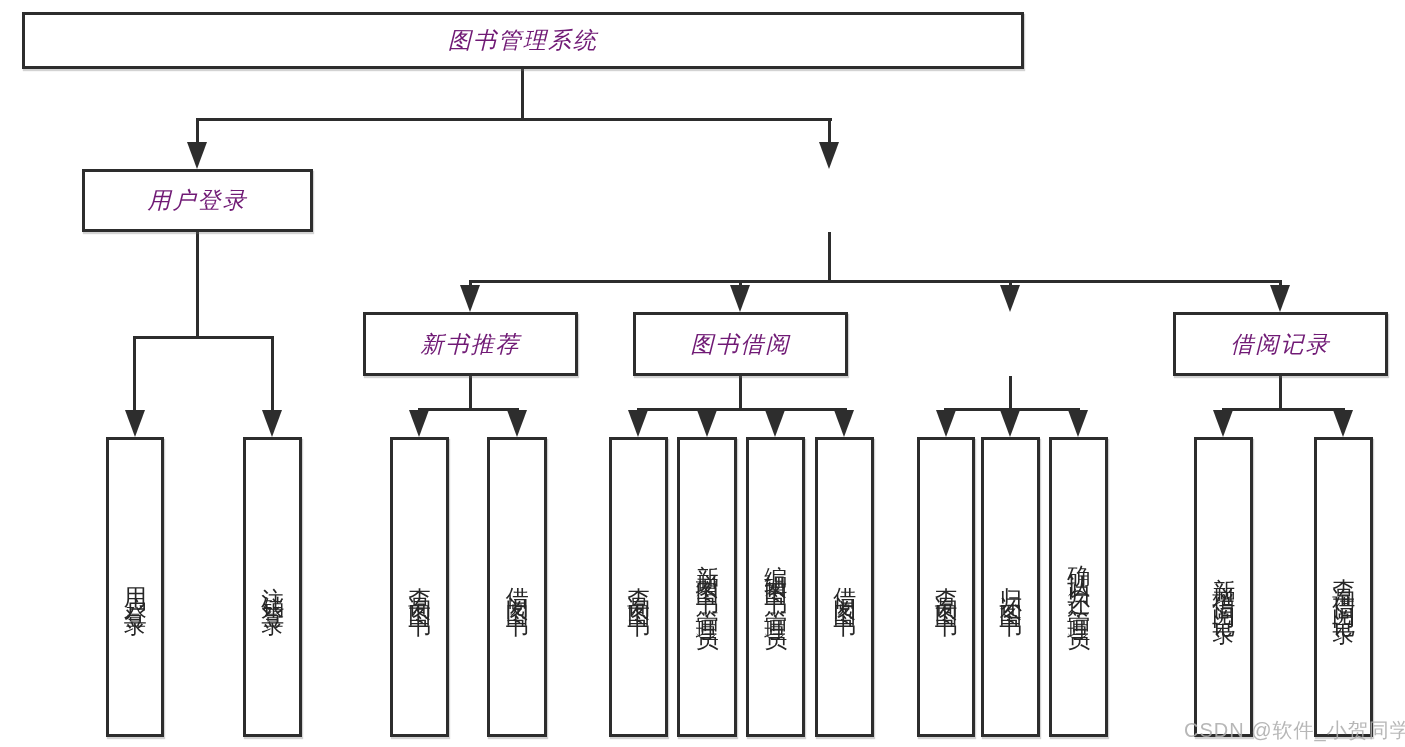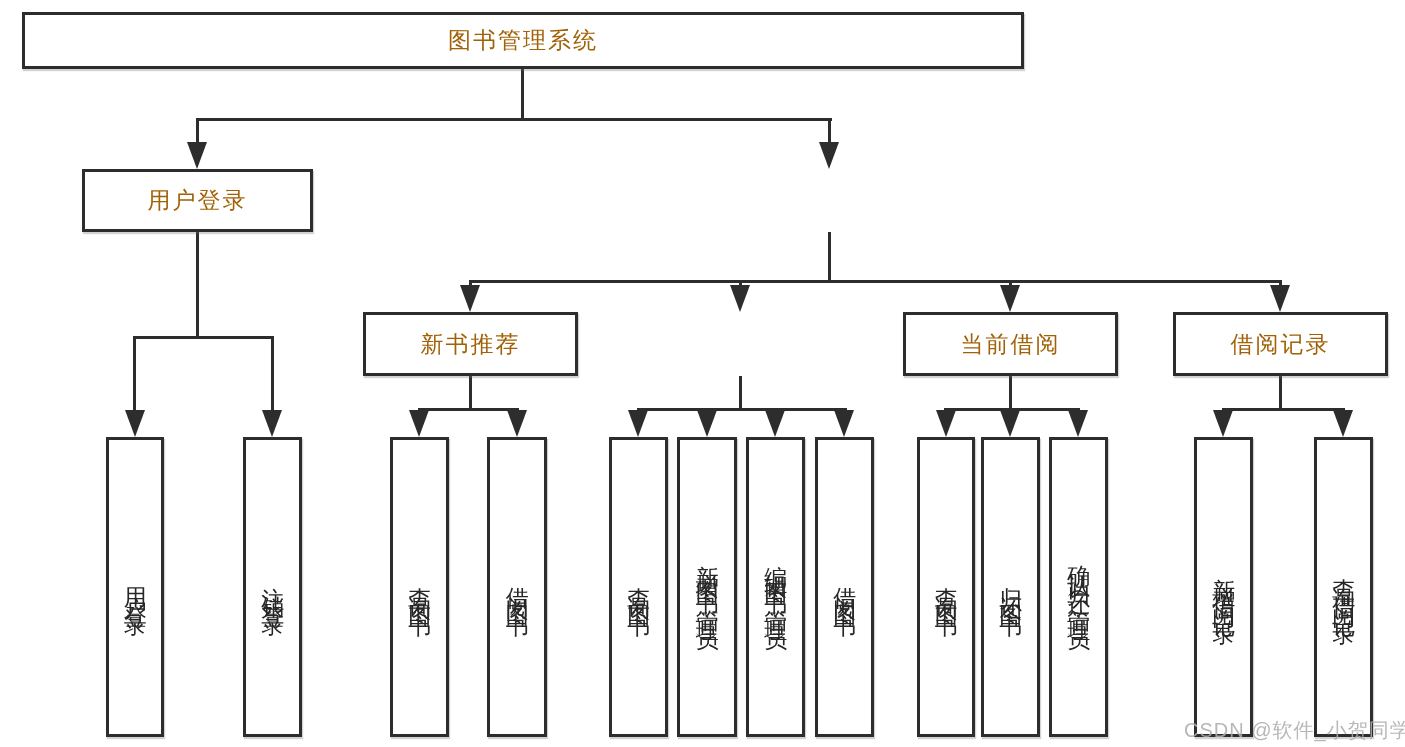--- a/index.html
+++ b/index.html
@@ -19,22 +19,23 @@
     box-sizing: border-box;
     display: flex;
     align-items: center;
     justify-content: center;
     box-shadow: 1px 2px 1px rgba(110,110,110,0.30);
     z-index: 2;
   }
   .box span {
     font-size: 23px;
     letter-spacing: 2px;
-    color: #a16207;
+    color: #701a75;
     white-space: nowrap;
+    font-style: italic;
   }
   .root span { font-size: 23px; }
   .vbox span {
     writing-mode: vertical-rl;
     text-orientation: upright;
     font-size: 23px;
     letter-spacing: 9px;
     line-height: 1.1;
     color: #262626;
   }
@@ -95,22 +96,22 @@
   <div class="vline" style="left:739px; top:280px; height:10px;"></div>
   <div class="arrow" style="left:730px; top:285px;"></div>
   <div class="vline" style="left:1009px; top:280px; height:10px;"></div>
   <div class="arrow" style="left:1000px; top:285px;"></div>
   <div class="vline" style="left:1279px; top:280px; height:10px;"></div>
   <div class="arrow" style="left:1270px; top:285px;"></div>
 
   <div class="box" style="left:363px; top:312px; width:215px; height:64px;">
     <span>新书推荐</span>
   </div>
-  <div class="box" style="left:903px; top:312px; width:215px; height:64px;">
-    <span>当前借阅</span>
+  <div class="box" style="left:633px; top:312px; width:215px; height:64px;">
+    <span>图书借阅</span>
   </div>
   <div class="box" style="left:1173px; top:312px; width:215px; height:64px;">
     <span>借阅记录</span>
   </div>
 
   <div class="vline" style="left:469px; top:376px; height:35px;"></div>
   <div class="hline" style="left:418px; top:408px; width:101px;"></div>
   <div class="vline" style="left:418px; top:408px; height:8px;"></div>
   <div class="arrow" style="left:409px; top:410px;"></div>
   <div class="vline" style="left:515px; top:408px; height:8px;"></div>

